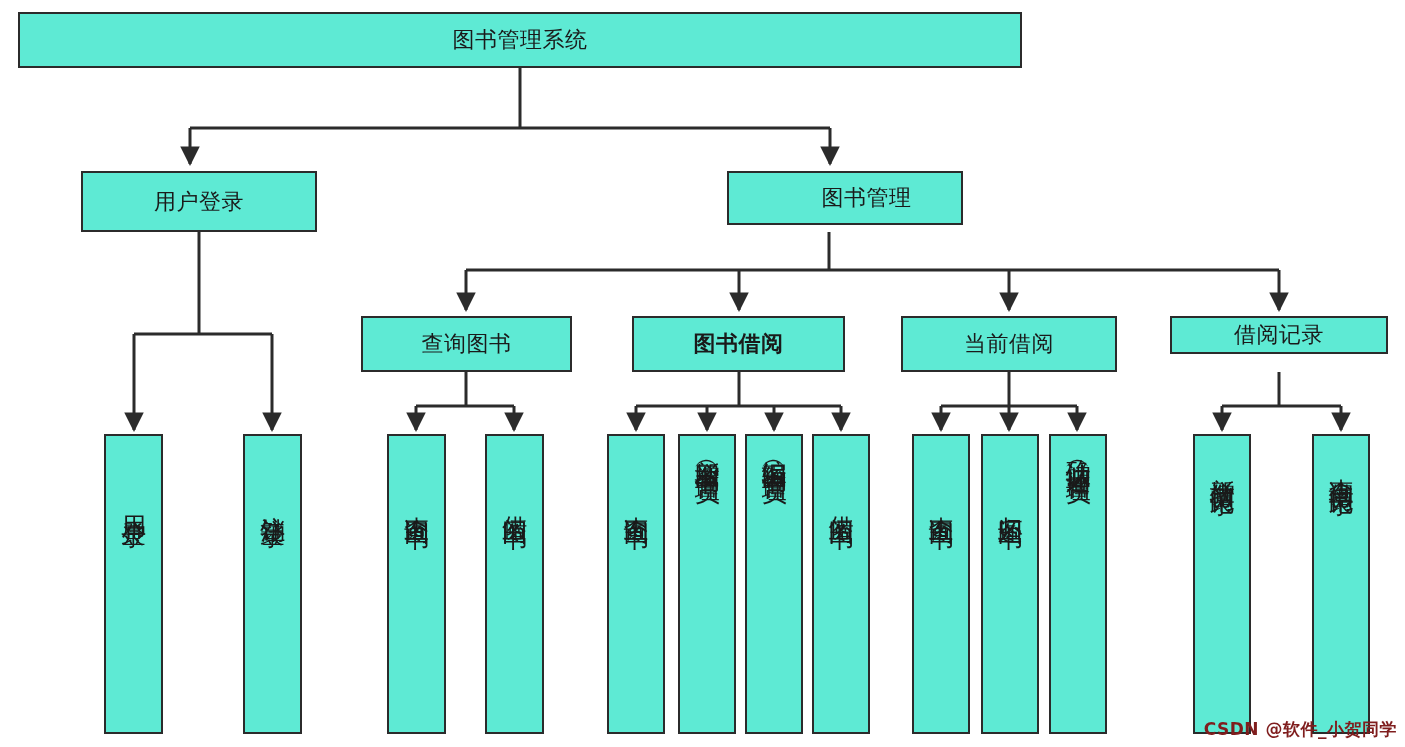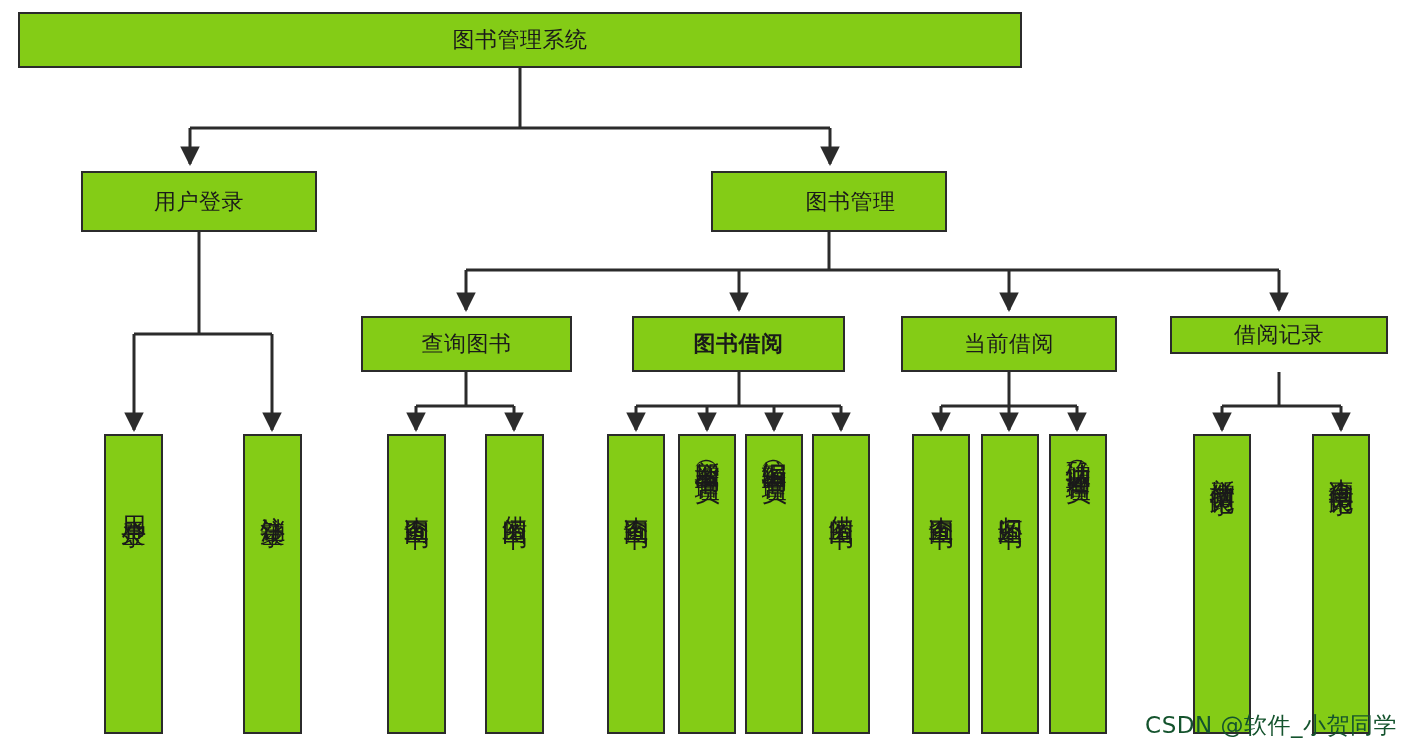--- a/index.html
+++ b/index.html
@@ -22,21 +22,21 @@
     position: absolute;
     left: 0;
     top: 0;
     width: 1405px;
     height: 747px;
   }
   .node {
     position: absolute;
     box-sizing: border-box;
     border: 2px solid #2b2b2b;
-    background: #84cc16;
+    background: #5eead4;
     display: flex;
     align-items: center;
     justify-content: center;
     color: #1a1a1a;
   }
   .node-label {
     display: block;
     text-align: center;
     line-height: 1.18;
     letter-spacing: 0.5px;
@@ -54,25 +54,26 @@
     writing-mode: vertical-rl;
     text-orientation: upright;
     font-size: 25px;
     letter-spacing: 3px;
     white-space: nowrap;
   }
   #watermark {
     position: absolute;
     right: 8px;
     bottom: 6px;
-    font-size: 23px;
-    color: #14532d;
+    font-size: 17px;
+    color: #7f1d1d;
     letter-spacing: 0.5px;
     white-space: nowrap;
     pointer-events: none;
+    font-weight: bold;
   }
 </style>
 </head>
 <body>
 
 <div id="canvas">
 
   <svg id="edges" viewBox="0 0 1405 747" xmlns="http://www.w3.org/2000/svg">
     <defs>
       <marker id="arrow" viewBox="0 0 10 10" refX="9" refY="5" markerWidth="6.5" markerHeight="6.5" orient="auto-start-reverse">
@@ -124,21 +125,21 @@
     </g>
   </svg>
 
   <div class="node horiz" style="left:18px; top:12px; width:1004px; height:56px;">
     <span class="node-label">图书管理系统</span>
   </div>
 
   <div class="node horiz" style="left:81px; top:171px; width:236px; height:61px;">
     <span class="node-label">用户登录</span>
   </div>
-  <div class="node horiz" style="left:711px; top:171px; width:236px; height:61px;padding-left:43px;">
+  <div class="node horiz" style="left:727px; top:171px; width:236px; height:54px;padding-left:43px;">
     <span class="node-label">图书管理</span>
   </div>
 
   <div class="node horiz" style="left:361px; top:316px; width:211px; height:56px;">
     <span class="node-label">查询图书</span>
   </div>
   <div class="node horiz" style="left:632px; top:316px; width:213px; height:56px;font-weight:bold;">
     <span class="node-label">图书借阅</span>
   </div>
   <div class="node horiz" style="left:901px; top:316px; width:216px; height:56px;">

